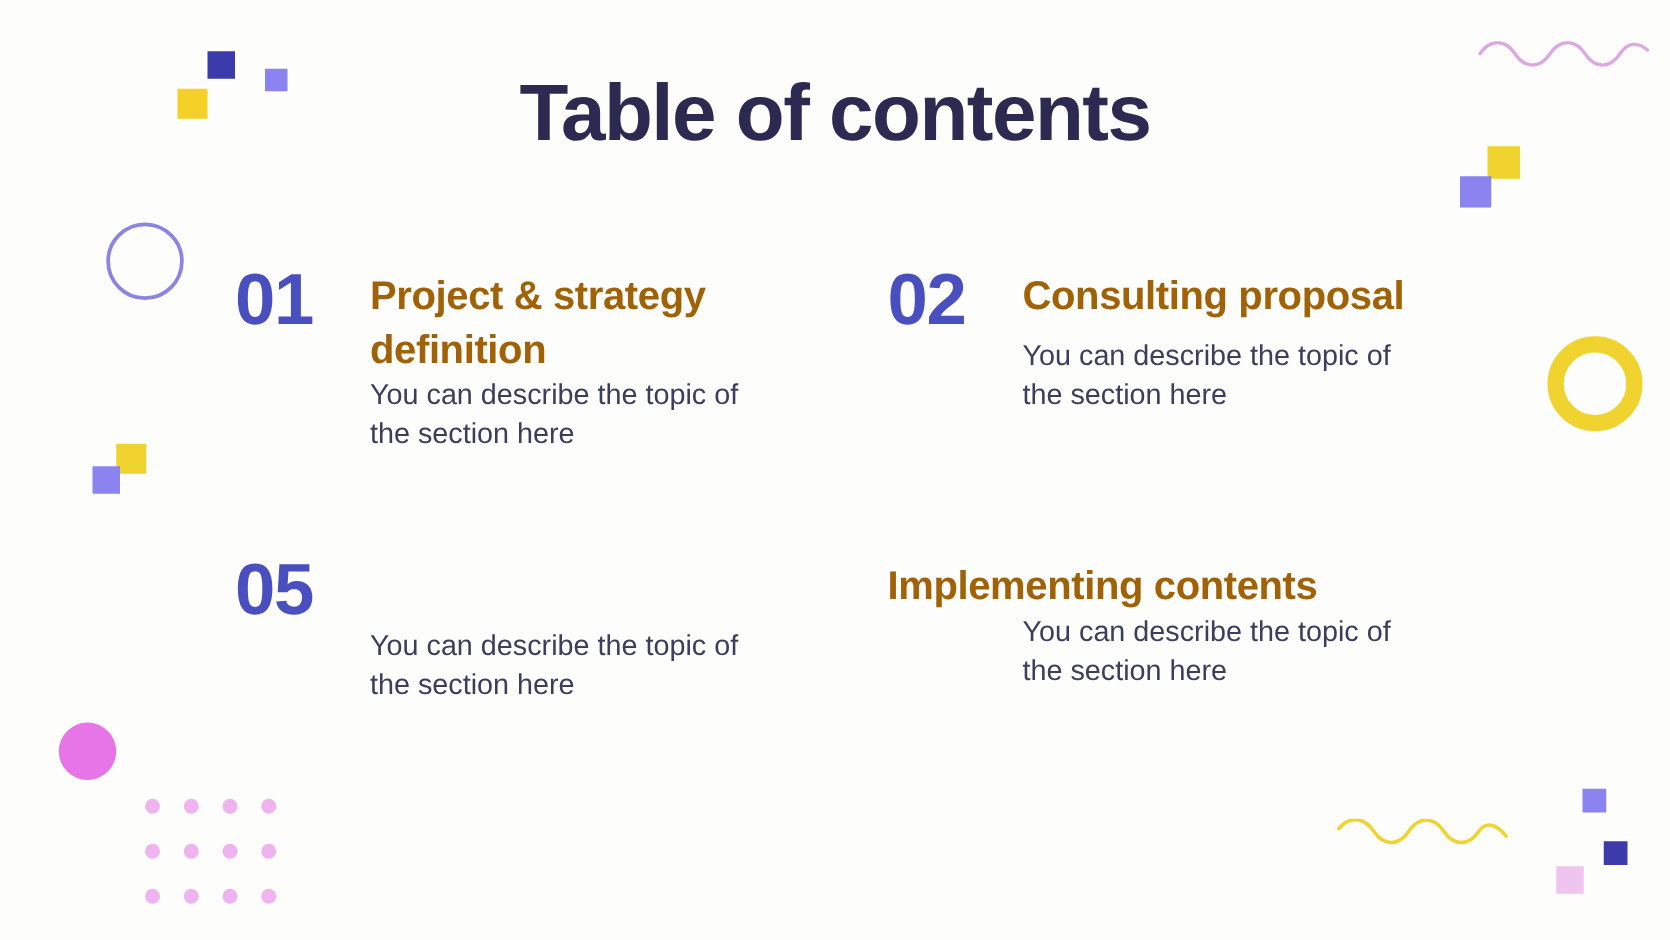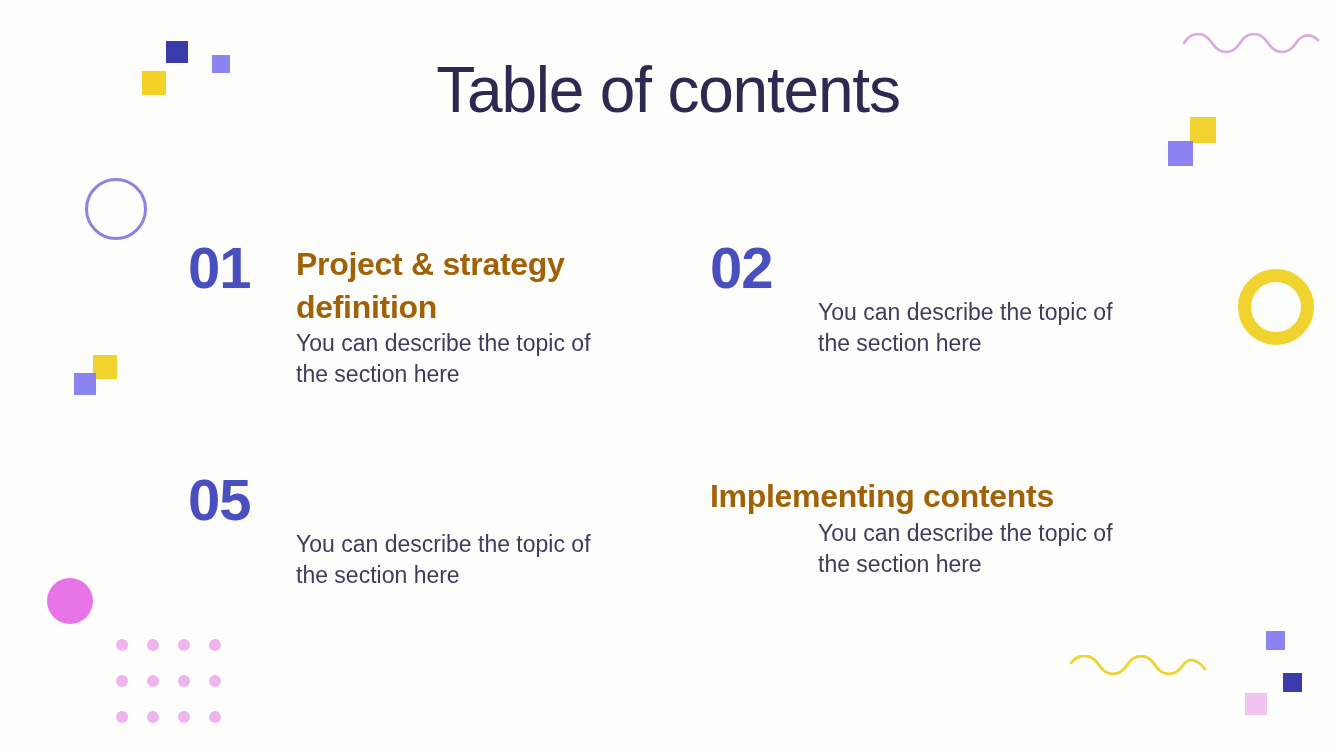--- a/index.html
+++ b/index.html
@@ -17,37 +17,37 @@
   .sq{position:absolute;}
   .ring{position:absolute;border-radius:50%;}
   .dot{position:absolute;border-radius:50%;}
 
   
   .title{
     position:absolute;
     left:0;right:0;top:57px;
     text-align:center;
     font-size:64px;
-    font-weight:normal;
+    font-weight:bold;
     letter-spacing:-1.2px;
     color:#2d2a52;
     line-height:1.05;
   }
 
   
   .grid{
     position:absolute;
     left:188px;top:212px;
     width:1000px;
     display:grid;
     grid-template-columns:522px 478px;
     grid-template-rows:232px auto;
   }
   .item{position:relative;}
-  .item-head{display:flex;align-items:flex-start;margin-top:28px;}
+  .item-head{display:flex;align-items:flex-start;}
   .num{
     font-size:58px;
     font-weight:bold;
     color:#4a4fc0;
     line-height:0.98;
     letter-spacing:-1px;
     flex:0 0 auto;
     width:108px;
   }
   .htxt{
@@ -126,20 +126,21 @@
       <div class="item-head">
         <div class="num">01</div>
         <div class="htxt">Project &amp; strategy definition</div>
       </div>
       <div class="desc">You can describe the topic of the section here</div>
     </div>
 
     <div class="item">
       <div class="item-head">
         <div class="num">02</div>
+        <div class="htxt">Consulting proposal</div>
       </div>
       <div class="desc">You can describe the topic of the section here</div>
     </div>
 
     <div class="item">
       <div class="item-head">
         <div class="num">05</div>
       </div>
       <div class="desc">You can describe the topic of the section here</div>
     </div>

